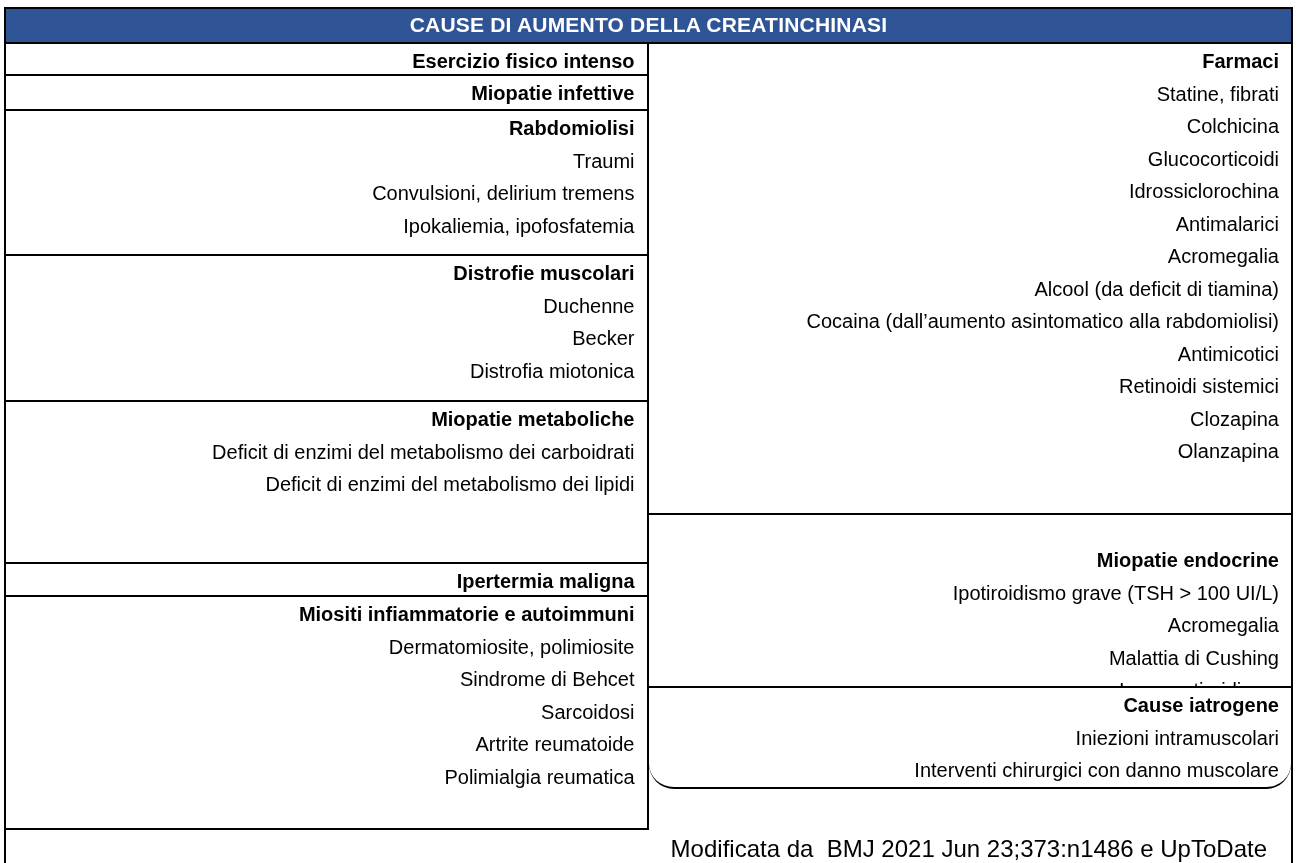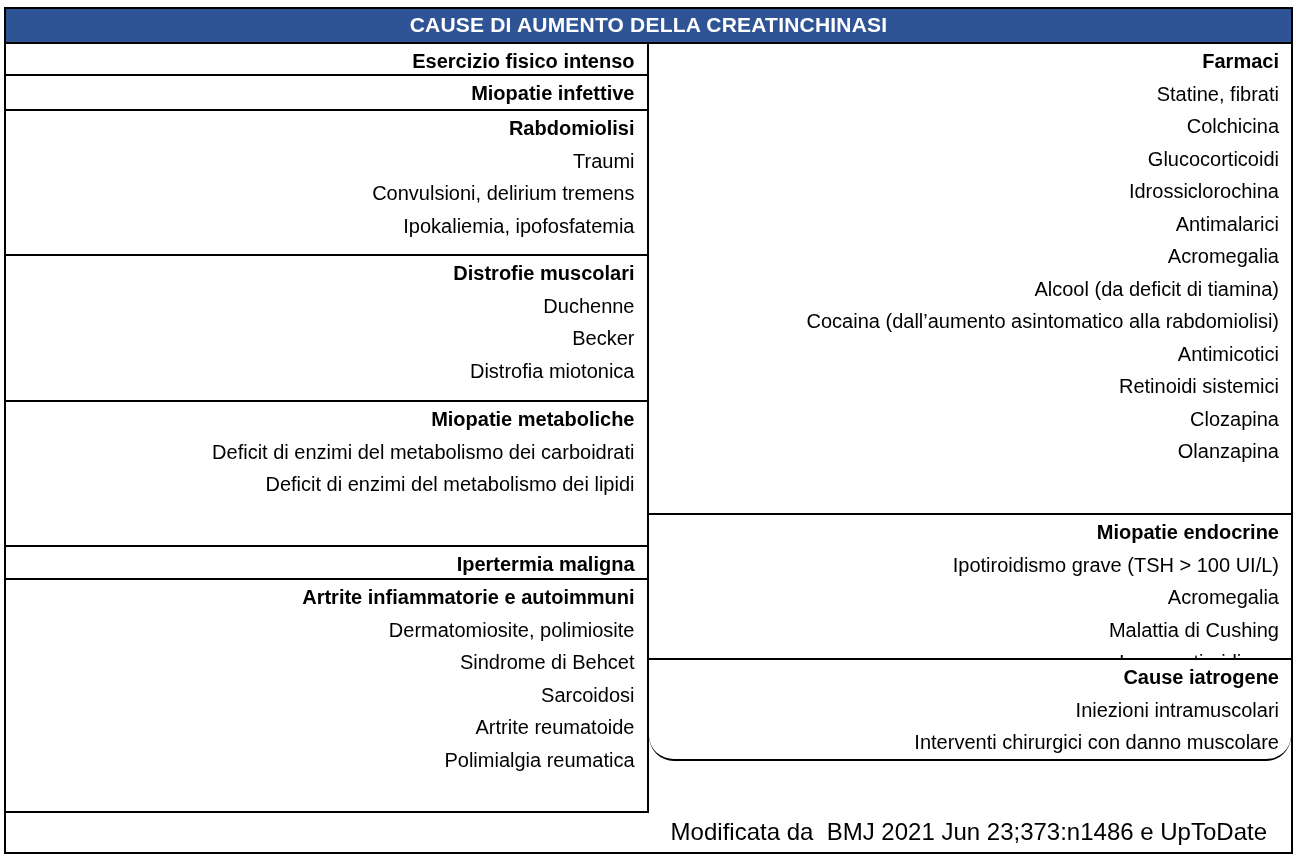--- a/index.html
+++ b/index.html
@@ -78,30 +78,30 @@
             <div class="cell-item">Traumi</div>
             <div class="cell-item">Convulsioni, delirium tremens</div>
             <div class="cell-item">Ipokaliemia, ipofosfatemia</div>
           </div>
           <div class="cell" style="height: 146px;">
             <div class="cell-title">Distrofie muscolari</div>
             <div class="cell-item">Duchenne</div>
             <div class="cell-item">Becker</div>
             <div class="cell-item">Distrofia miotonica</div>
           </div>
-          <div class="cell" style="height: 145px; padding-left: 20px;">
+          <div class="cell" style="height: 162px; padding-left: 20px;">
             <div class="cell-title">Miopatie metaboliche</div>
             <div class="cell-item">Deficit di enzimi del metabolismo dei carboidrati</div>
             <div class="cell-item">Deficit di enzimi del metabolismo dei lipidi</div>
           </div>
           <div class="cell" style="height: 33px;">
             <div class="cell-title">Ipertermia maligna</div>
           </div>
           <div class="cell" style="height: 233px;">
-            <div class="cell-title">Artrite infiammatorie e autoimmuni</div>
+            <div class="cell-title">Miositi infiammatorie e autoimmuni</div>
             <div class="cell-item">Dermatomiosite, polimiosite</div>
             <div class="cell-item">Sindrome di Behcet</div>
             <div class="cell-item">Sarcoidosi</div>
             <div class="cell-item">Artrite reumatoide</div>
             <div class="cell-item">Polimialgia reumatica</div>
           </div>
         </div>
       <div class="col right" id="col-right">
           <div class="cell" style="height: 471px;">
             <div class="cell-title">Farmaci</div>
@@ -111,21 +111,21 @@
             <div class="cell-item">Idrossiclorochina</div>
             <div class="cell-item">Antimalarici</div>
             <div class="cell-item">Acromegalia</div>
             <div class="cell-item">Alcool (da deficit di tiamina)</div>
             <div class="cell-item">Cocaina (dall’aumento asintomatico alla rabdomiolisi)</div>
             <div class="cell-item">Antimicotici</div>
             <div class="cell-item">Retinoidi sistemici</div>
             <div class="cell-item">Clozapina</div>
             <div class="cell-item">Olanzapina</div>
           </div>
-          <div class="cell" style="height: 145px;">
+          <div class="cell" style="height: 145px; margin-top: 28px;">
             <div class="cell-title">Miopatie endocrine</div>
             <div class="cell-item">Ipotiroidismo grave (TSH &gt; 100 UI/L)</div>
             <div class="cell-item">Acromegalia</div>
             <div class="cell-item">Malattia di Cushing</div>
             <div class="cell-item">Iperparatiroidismo</div>
           </div>
           <div class="cell" style="height: 101px; border-radius: 25px;">
             <div class="cell-title">Cause iatrogene</div>
             <div class="cell-item">Iniezioni intramuscolari</div>
             <div class="cell-item">Interventi chirurgici con danno muscolare</div>

